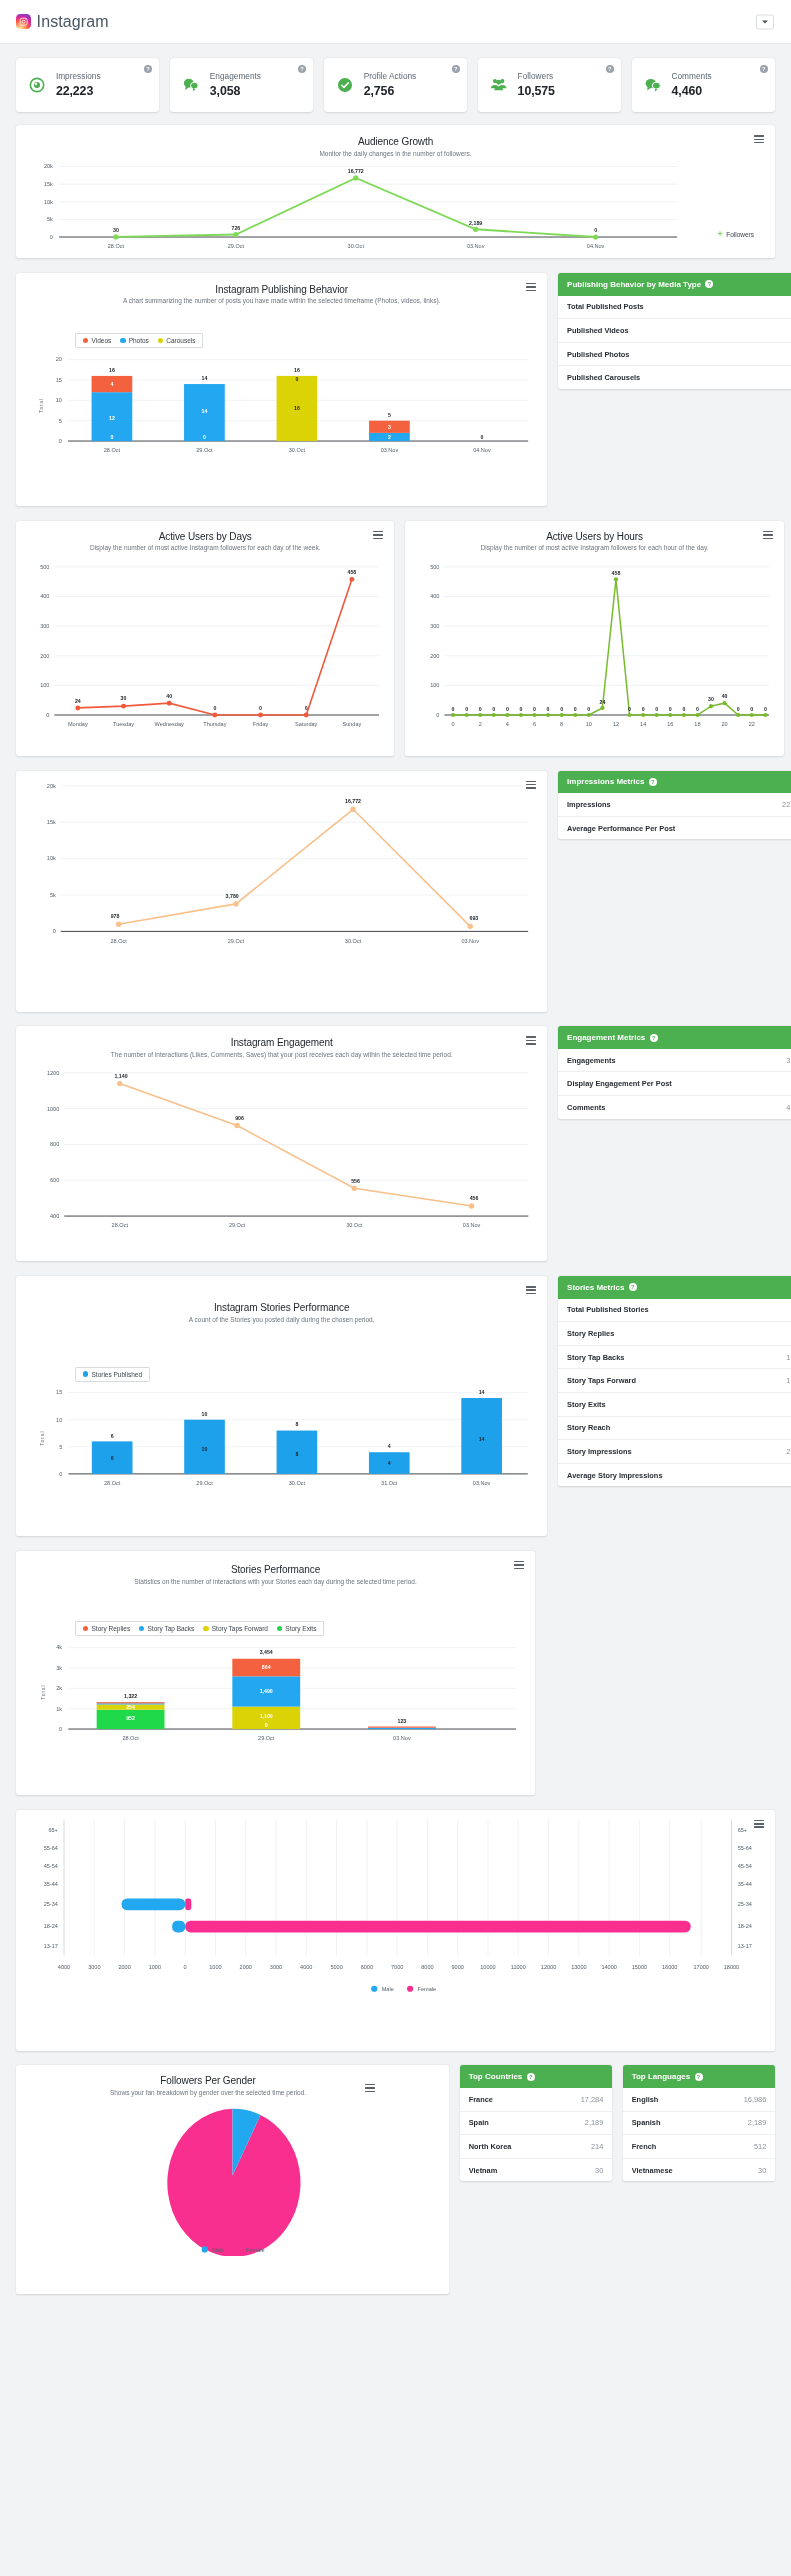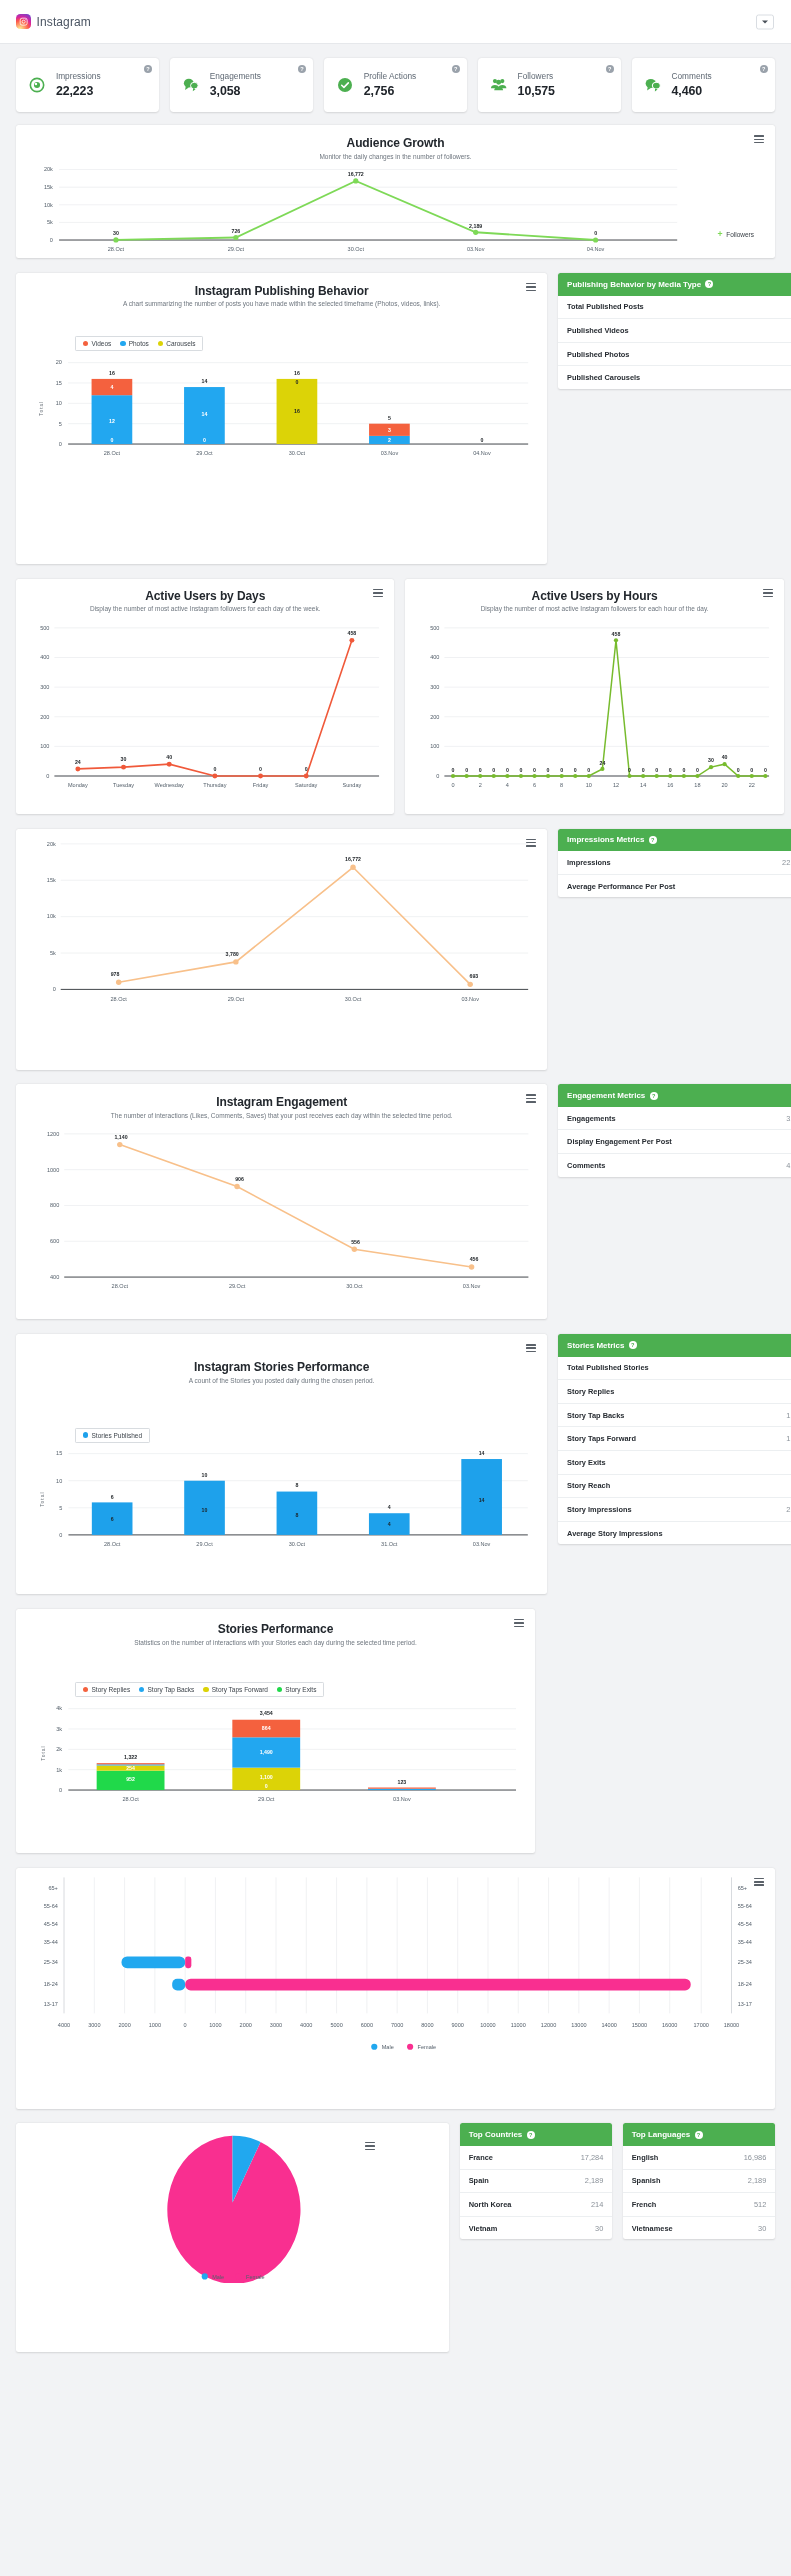--- a/index.html
+++ b/index.html
@@ -21,21 +21,21 @@
     border-bottom: 0.6px solid #e6e8eb;
     position: relative;
   }
   .ig-logo {
     width: 15px; height: 15px; border-radius: 4.3px;
     background: radial-gradient(circle at 28% 100%, #fdf497 0%, #fd5949 45%, #d6249f 65%, #285AEB 110%);
     display: flex; align-items: center; justify-content: center;
     margin-right: 5.6px; flex: none;
   }
   .ig-logo svg { display: block; }
-  .topbar-title { font-size: 12px; color: #4b5563; letter-spacing: 0.1px; }
+  .topbar-title { font-size: 16px; color: #4b5563; letter-spacing: 0.1px; }
   .topbar-caret {
     position: absolute; right: 17.3px; top: 50%; transform: translateY(-50%);
     width: 17.3px; height: 15px; border: 0.6px solid #d9dde2; border-radius: 2.5px;
     display: flex; align-items: center; justify-content: center; background: #fff;
     cursor: pointer;
   }
   .caret-tri { width: 0; height: 0; border-left: 3.1px solid transparent; border-right: 3.1px solid transparent; border-top: 3.7px solid #4a5159; }
 
   
   .kpi-row { display: flex; gap: 10.5px; padding: 13.6px 16px 6.2px 16px; }
@@ -65,21 +65,21 @@
   
   .panel {
     background: #fff; border-radius: 2.5px;
     box-shadow: 0 0.6px 1.9px rgba(0,0,0,.13);
     position: relative;
   }
   .row { display: flex; gap: 11px; padding: 7.4px 16px; align-items: flex-start; }
   .full { padding: 7.4px 16px; }
 
   .chart-head { text-align: center; padding: 11px 31px 0 31px; }
-  .chart-title { font-size: 12px; font-weight: bold; color: #23282e; letter-spacing: -0.1px; }
+  .chart-title { font-size: 10px; font-weight: normal; color: #23282e; letter-spacing: -0.1px; }
   .chart-title.left { text-align: left; }
   .chart-sub { font-size: 6.5px; color: #6d757e; margin-top: 2.5px; }
   .chart-sub.left { text-align: left; }
   .burger {
     position: absolute; top: 10px; right: 11px; width: 10px; cursor: pointer;
   }
   .burger span { display: block; height: 1.5px; background: #5a6169; margin-bottom: 1.9px; border-radius: 0.6px; }
   .burger span:last-child { margin-bottom: 0; }
 
   
@@ -259,21 +259,21 @@
         <text class="tick" x="346" y="143" text-anchor="middle">29.Oct</text>
         <text class="tick" x="540" y="143" text-anchor="middle">30.Oct</text>
         <text class="tick" x="734" y="143" text-anchor="middle">03.Nov</text>
         <text class="tick" x="928" y="143" text-anchor="middle">04.Nov</text>
       </svg>
     </div>
   </div>
 </div>
 
 <div class="row">
-  <div class="panel" style="flex:1 1 auto; height:291px">
+  <div class="panel" style="flex:1 1 auto; height:233px">
     <div class="burger">
         <span></span>
         <span></span>
         <span></span>
       </div>
     <div class="chart-head">
       <div class="chart-title">Instagram Publishing Behavior</div>
       <div class="chart-sub">A chart summarizing the number of posts you have made within the selected timeframe (Photos, videos, links).</div>
     </div>
     <div style="padding:28.4px 0 0 59px">
@@ -919,20 +919,24 @@
 </div>
 
 <div class="row" style="padding-bottom:13.6px">
 
   <div class="panel" style="flex:1 1 auto; height:229px">
     <div class="burger" style="right:74px; top:18.5px">
         <span></span>
         <span></span>
         <span></span>
       </div>
+    <div class="chart-head" style="padding:10px 74px 0 25px">
+      <div class="chart-title">Followers Per Gender</div>
+      <div class="chart-sub">Shows your fan breakdown by gender over the selected time period.</div>
+    </div>
     <div style="display:flex; justify-content:center; padding-top:5px">
       <svg width="185" height="155" viewBox="0 0 300 250">
         <g transform="translate(150,120)">
 
           <path d="M 0 0 L 0 -108 A 108 120 0 1 0 45.5 -98 Z" fill="#f92f90"></path>
 
           <path d="M 0 0 L 0 -108 A 108 120 0 0 1 45.5 -98 Z" fill="#21a8ef"></path>
         </g>
         <g>
           <circle cx="105" cy="240" r="5" fill="#21a8ef"></circle>

